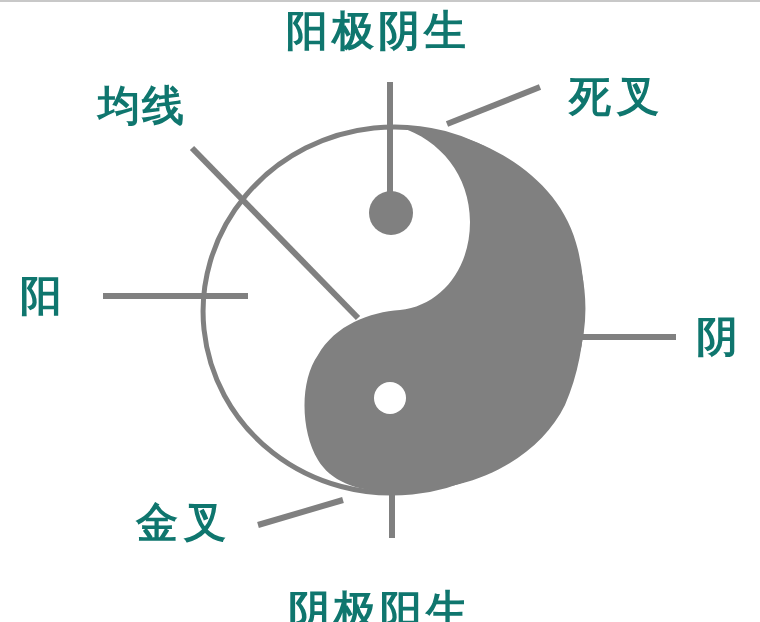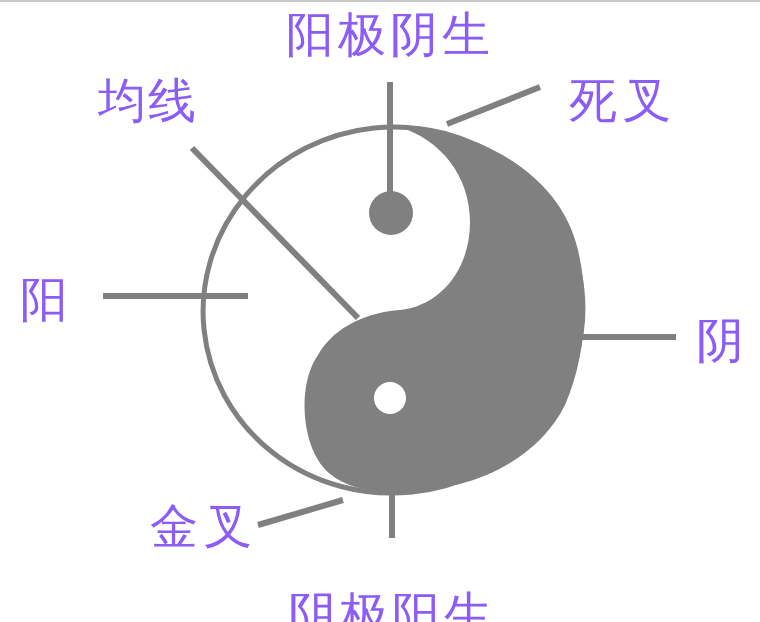--- a/index.html
+++ b/index.html
@@ -1,19 +1,19 @@
 <!DOCTYPE html>
 <html><head>
   <meta charset="utf-8">
   <style>
     html, body { margin: 0; padding: 0; background: #ffffff; }
     body { width: 760px; height: 622px; position: relative; overflow: hidden; font-family: "DejaVu Serif", "Liberation Serif", serif; }
     .top-rule { position: absolute; left: 0; top: 0; width: 760px; height: 2px; background: #c8c8c8; }
     .diagram { position: absolute; left: 0; top: 0; width: 760px; height: 622px; }
-    .label { position: absolute; color: #8b5cf6; font-size: 48px; line-height: 1; white-space: nowrap; font-family: "DejaVu Serif", "Liberation Serif", serif; }
+    .label { position: absolute; color: #0f766e; font-size: 42px; line-height: 1; white-space: nowrap; font-family: "DejaVu Serif", "Liberation Serif", serif; font-weight: bold; }
   </style>
 </head>
 <body>
 
 <div class="top-rule"></div>
 
 <svg class="diagram" width="760" height="622" viewBox="0 0 760 622" xmlns="http://www.w3.org/2000/svg">
 
   <path fill="#808080" d="M 400 127
            C 470 127, 560 170, 578 250
@@ -40,18 +40,18 @@
   <line x1="580" y1="337" x2="676" y2="337" stroke="#808080" stroke-width="6"></line>
 
   <line x1="192" y1="148" x2="358" y2="318" stroke="#808080" stroke-width="6"></line>
 
   <line x1="447" y1="124" x2="540" y2="87" stroke="#808080" stroke-width="6"></line>
 
   <line x1="258" y1="525" x2="343" y2="500" stroke="#808080" stroke-width="6"></line>
 </svg>
 
 <div class="label" style="left:286px; top:10px; letter-spacing:4px;">阳极阴生</div>
-<div class="label" style="left:98px; top:76px; letter-spacing:2px;">均线</div>
+<div class="label" style="left:98px; top:85px; letter-spacing:2px;">均线</div>
 <div class="label" style="left:569px; top:76px; letter-spacing:6px;">死叉</div>
 <div class="label" style="left:20px; top:275px;">阳</div>
 <div class="label" style="left:696px; top:316px;">阴</div>
-<div class="label" style="left:150px; top:502px; letter-spacing:6px;">金叉</div>
+<div class="label" style="left:136px; top:502px; letter-spacing:6px;">金叉</div>
 <div class="label" style="left:288px; top:590px; letter-spacing:4px;">阴极阳生</div>
 
 </body></html>

